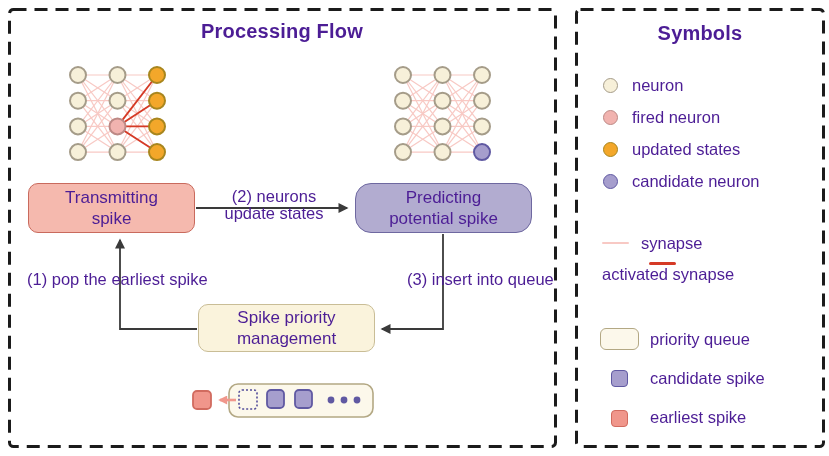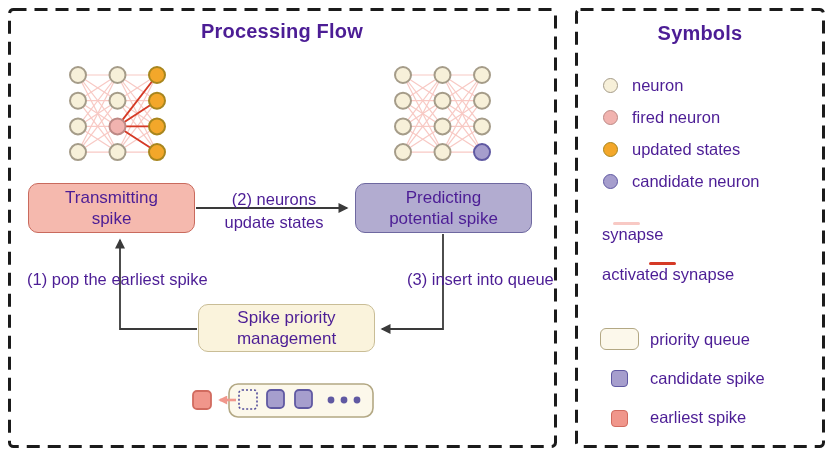--- a/index.html
+++ b/index.html
@@ -17,21 +17,21 @@
   .box{
     position:absolute; z-index:2; display:flex; align-items:center; justify-content:center;
     text-align:center; white-space:pre-line; font-size:17px; line-height:21px;
     border:1.7px solid; border-radius:10px; box-sizing:border-box;
   }
   .box-transmitting{left:28px; top:183px; width:167px; height:50px;}
   .box-predicting{left:355px; top:183px; width:177px; height:50px;}
   .box-priority{left:198px; top:304px; width:177px; height:48px;}
   .flow-label{position:absolute; z-index:2; font-size:16.5px; white-space:pre-line;}
   .label-step1{left:27px; top:270px;}
-  .label-step2{left:200px; top:188px; width:148px; text-align:center; line-height:23px;}
+  .label-step2{left:200px; top:188px; width:148px; text-align:center; line-height:17px;}
   .label-step3{left:407px; top:270px;}
   .legend-row{position:absolute; z-index:2; display:flex; align-items:center; height:22px;}
   .legend-label{font-size:16.5px; white-space:nowrap;}
   .sw-circle{width:15px; height:15px; border:1.8px solid; border-radius:50%; box-sizing:border-box; margin-right:14px; flex:none;}
   .sw-line{width:27px; border-radius:1.5px; margin-right:12px; flex:none;}
   .sw-line-thin{height:2.5px;}
   .sw-line-thick{height:3px;}
   .sw-rect{width:39px; height:22px; border:1.6px solid; border-radius:6px; box-sizing:border-box; margin-right:11px; flex:none;}
   .sw-square{width:17px; height:17px; border:1.8px solid; border-radius:4px; box-sizing:border-box; margin-right:22px; flex:none;}
 </style>
@@ -163,21 +163,21 @@
         <circle cx="344" cy="400" r="3.4" fill="#6059a2"></circle>
         <circle cx="357" cy="400" r="3.4" fill="#6059a2"></circle>
       </g>
     </svg>
 
   <div class="panel-title flow-title">Processing Flow</div>
 
   <div class="box box-transmitting" style="background: rgb(245, 185, 174); border-color: rgb(201, 106, 93);">Transmitting
 spike</div>
 
-  <div class="box box-predicting" style="background: rgb(178, 172, 208); border-color: rgb(110, 104, 160);">Predicting
+  <div class="box box-predicting" style="background: rgb(178, 172, 208); border-color: rgb(110, 104, 160); border-radius: 16px;">Predicting
 potential  spike</div>
 
   <div class="box box-priority" style="background: rgb(250, 243, 220); border-color: rgb(201, 189, 150);">Spike priority
 management</div>
 
   <div class="flow-label label-step1">(1) pop the earliest spike</div>
   <div class="flow-label label-step2">(2) neurons
 update states</div>
   <div class="flow-label label-step3">(3) insert into queue</div>
 
@@ -192,21 +192,21 @@
     <span class="legend-label">fired neuron</span>
   </div>
   <div class="legend-row" style="left:603px; top:138px;">
     <span class="sw-circle" style="background: rgb(243, 167, 42); border-color: rgb(168, 134, 30);"></span>
     <span class="legend-label">updated states</span>
   </div>
   <div class="legend-row" style="left:603px; top:170px;">
     <span class="sw-circle" style="background: rgb(166, 158, 205); border-color: rgb(96, 89, 162);"></span>
     <span class="legend-label">candidate neuron</span>
   </div>
-  <div class="legend-row" style="left:602px; top:222px;flex-direction:column;">
+  <div class="legend-row" style="left:602px; top:232px;">
     <span class="sw-line sw-line-thin" style="background: rgb(248, 201, 196);"></span>
     <span class="legend-label">synapse</span>
   </div>
   <div class="legend-row" style="left:602px; top:262px;flex-direction:column;">
     <span class="sw-line sw-line-thick" style="background: rgb(213, 58, 38);"></span>
     <span class="legend-label">activated synapse</span>
   </div>
   <div class="legend-row" style="left:600px; top:328px;">
     <span class="sw-rect" style="background: rgb(252, 248, 235); border-color: rgb(179, 168, 132);"></span>
     <span class="legend-label">priority queue</span>

